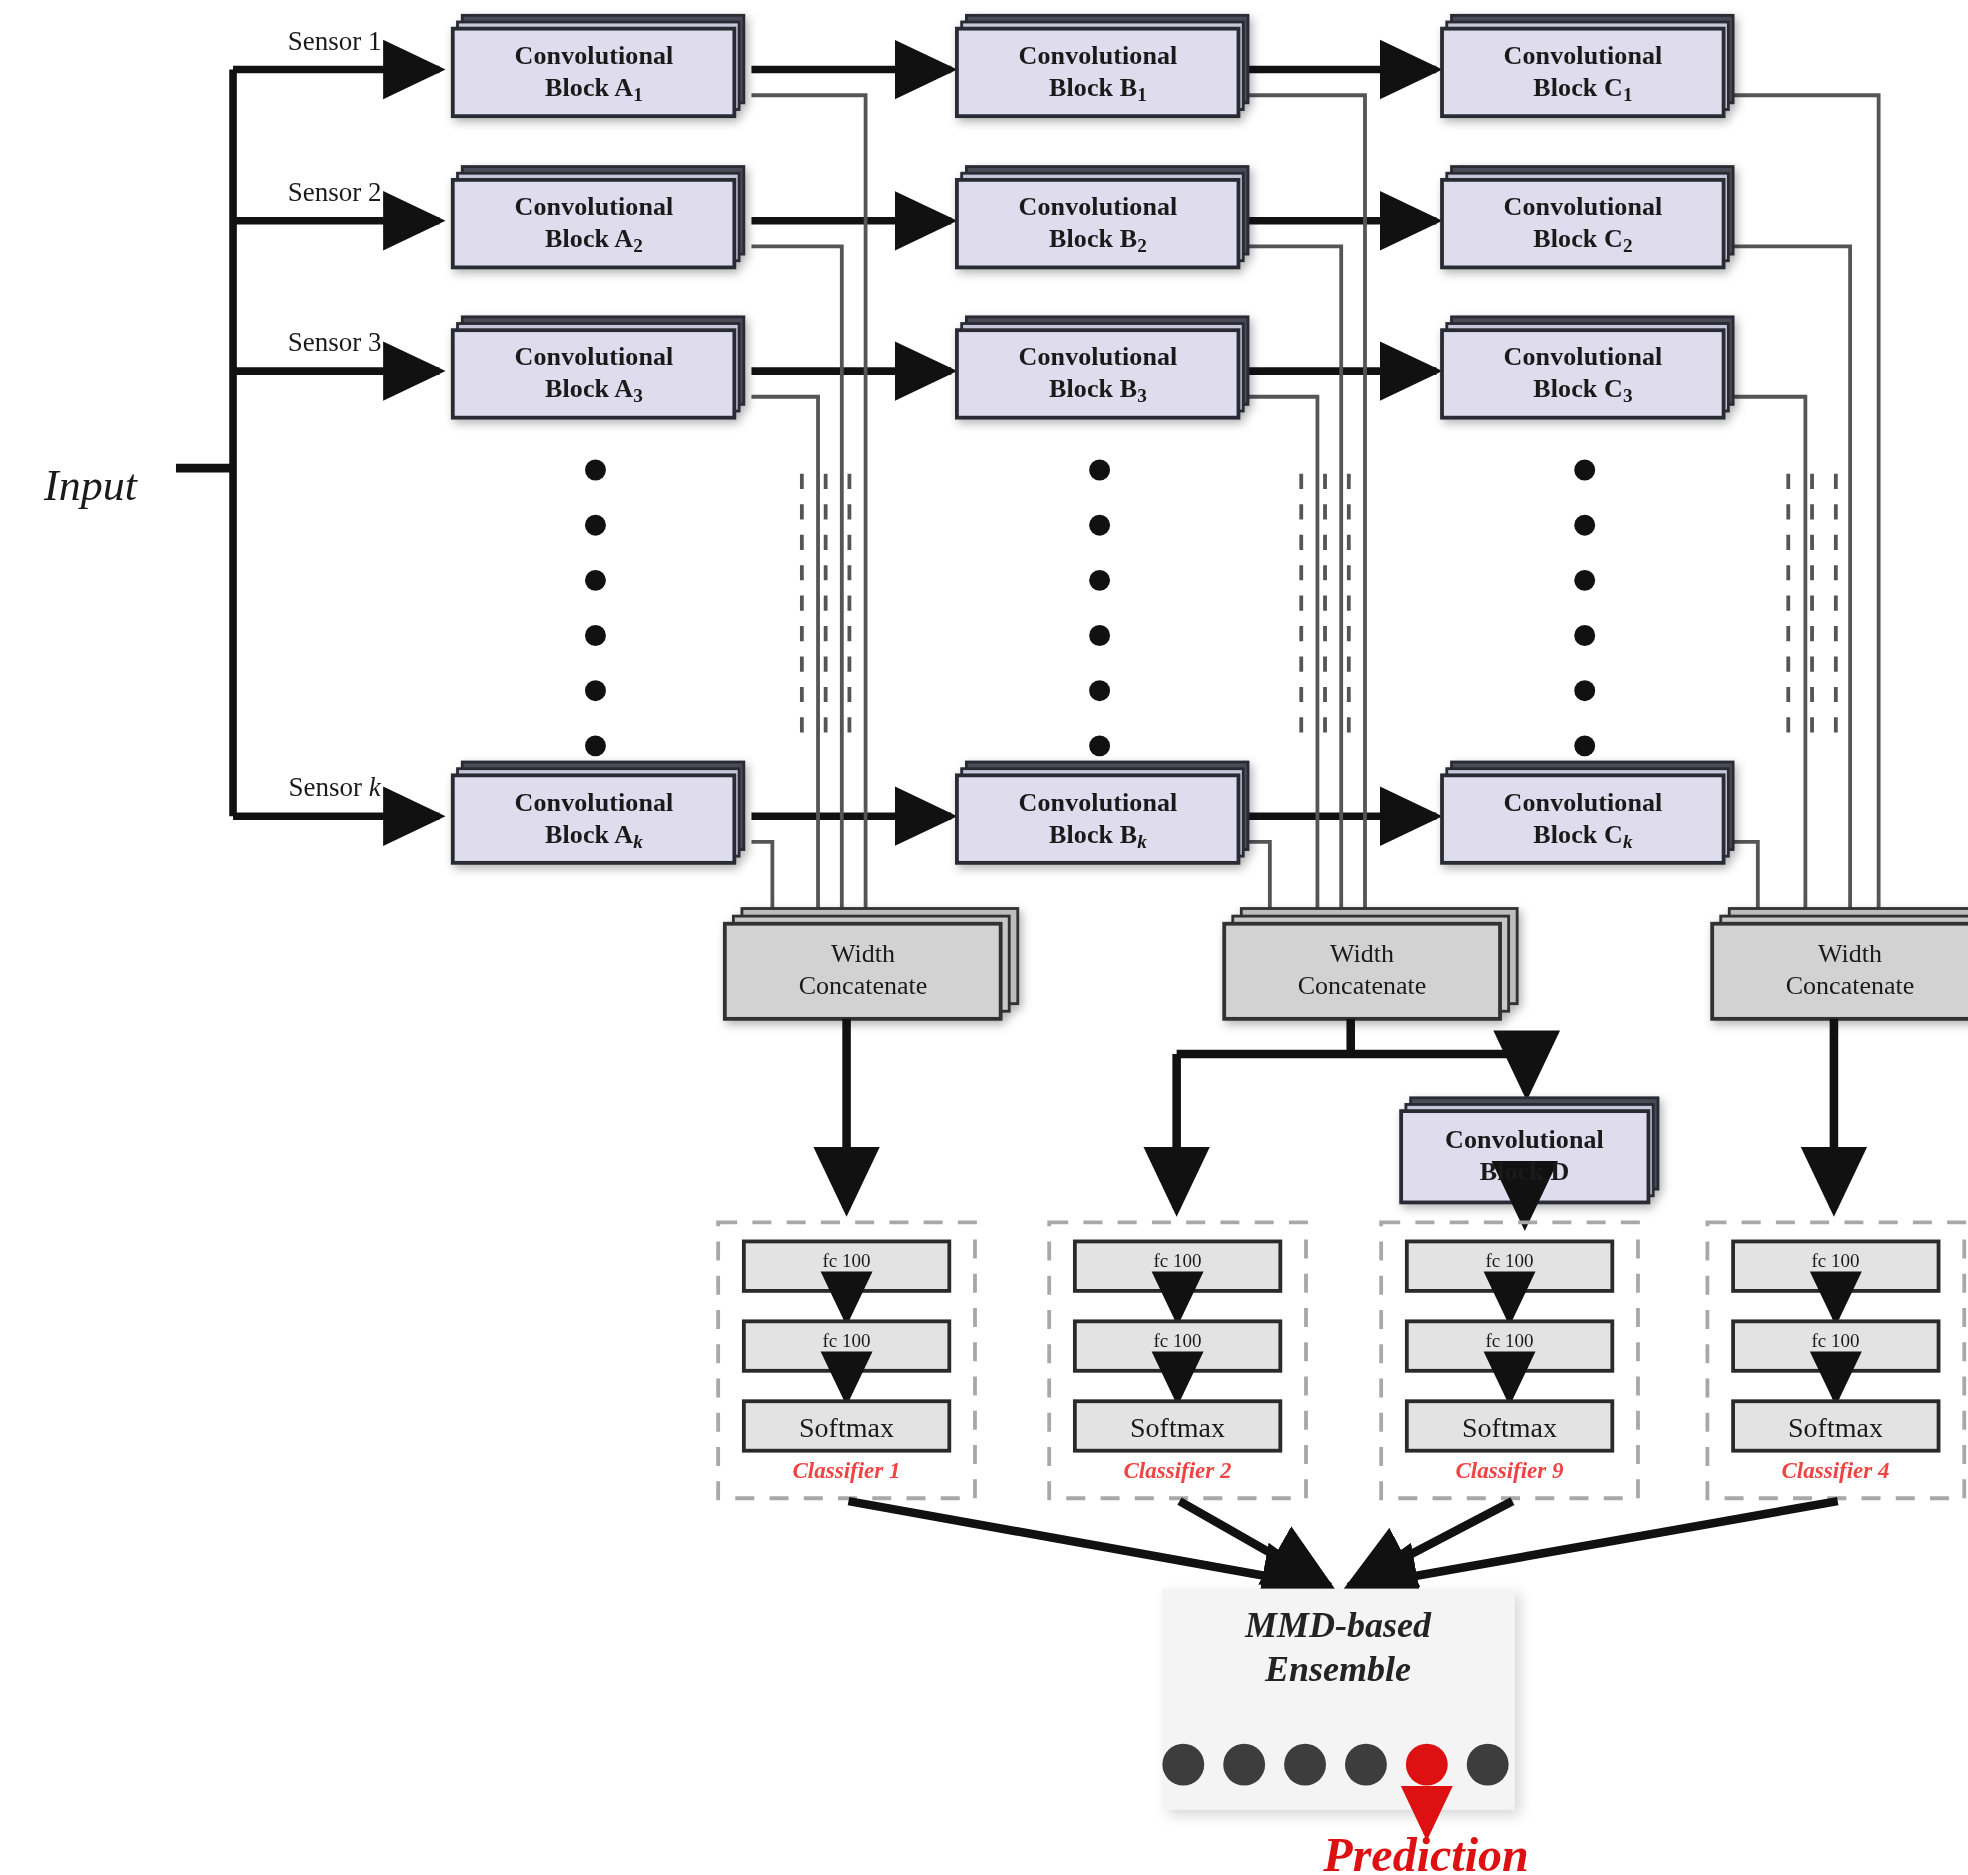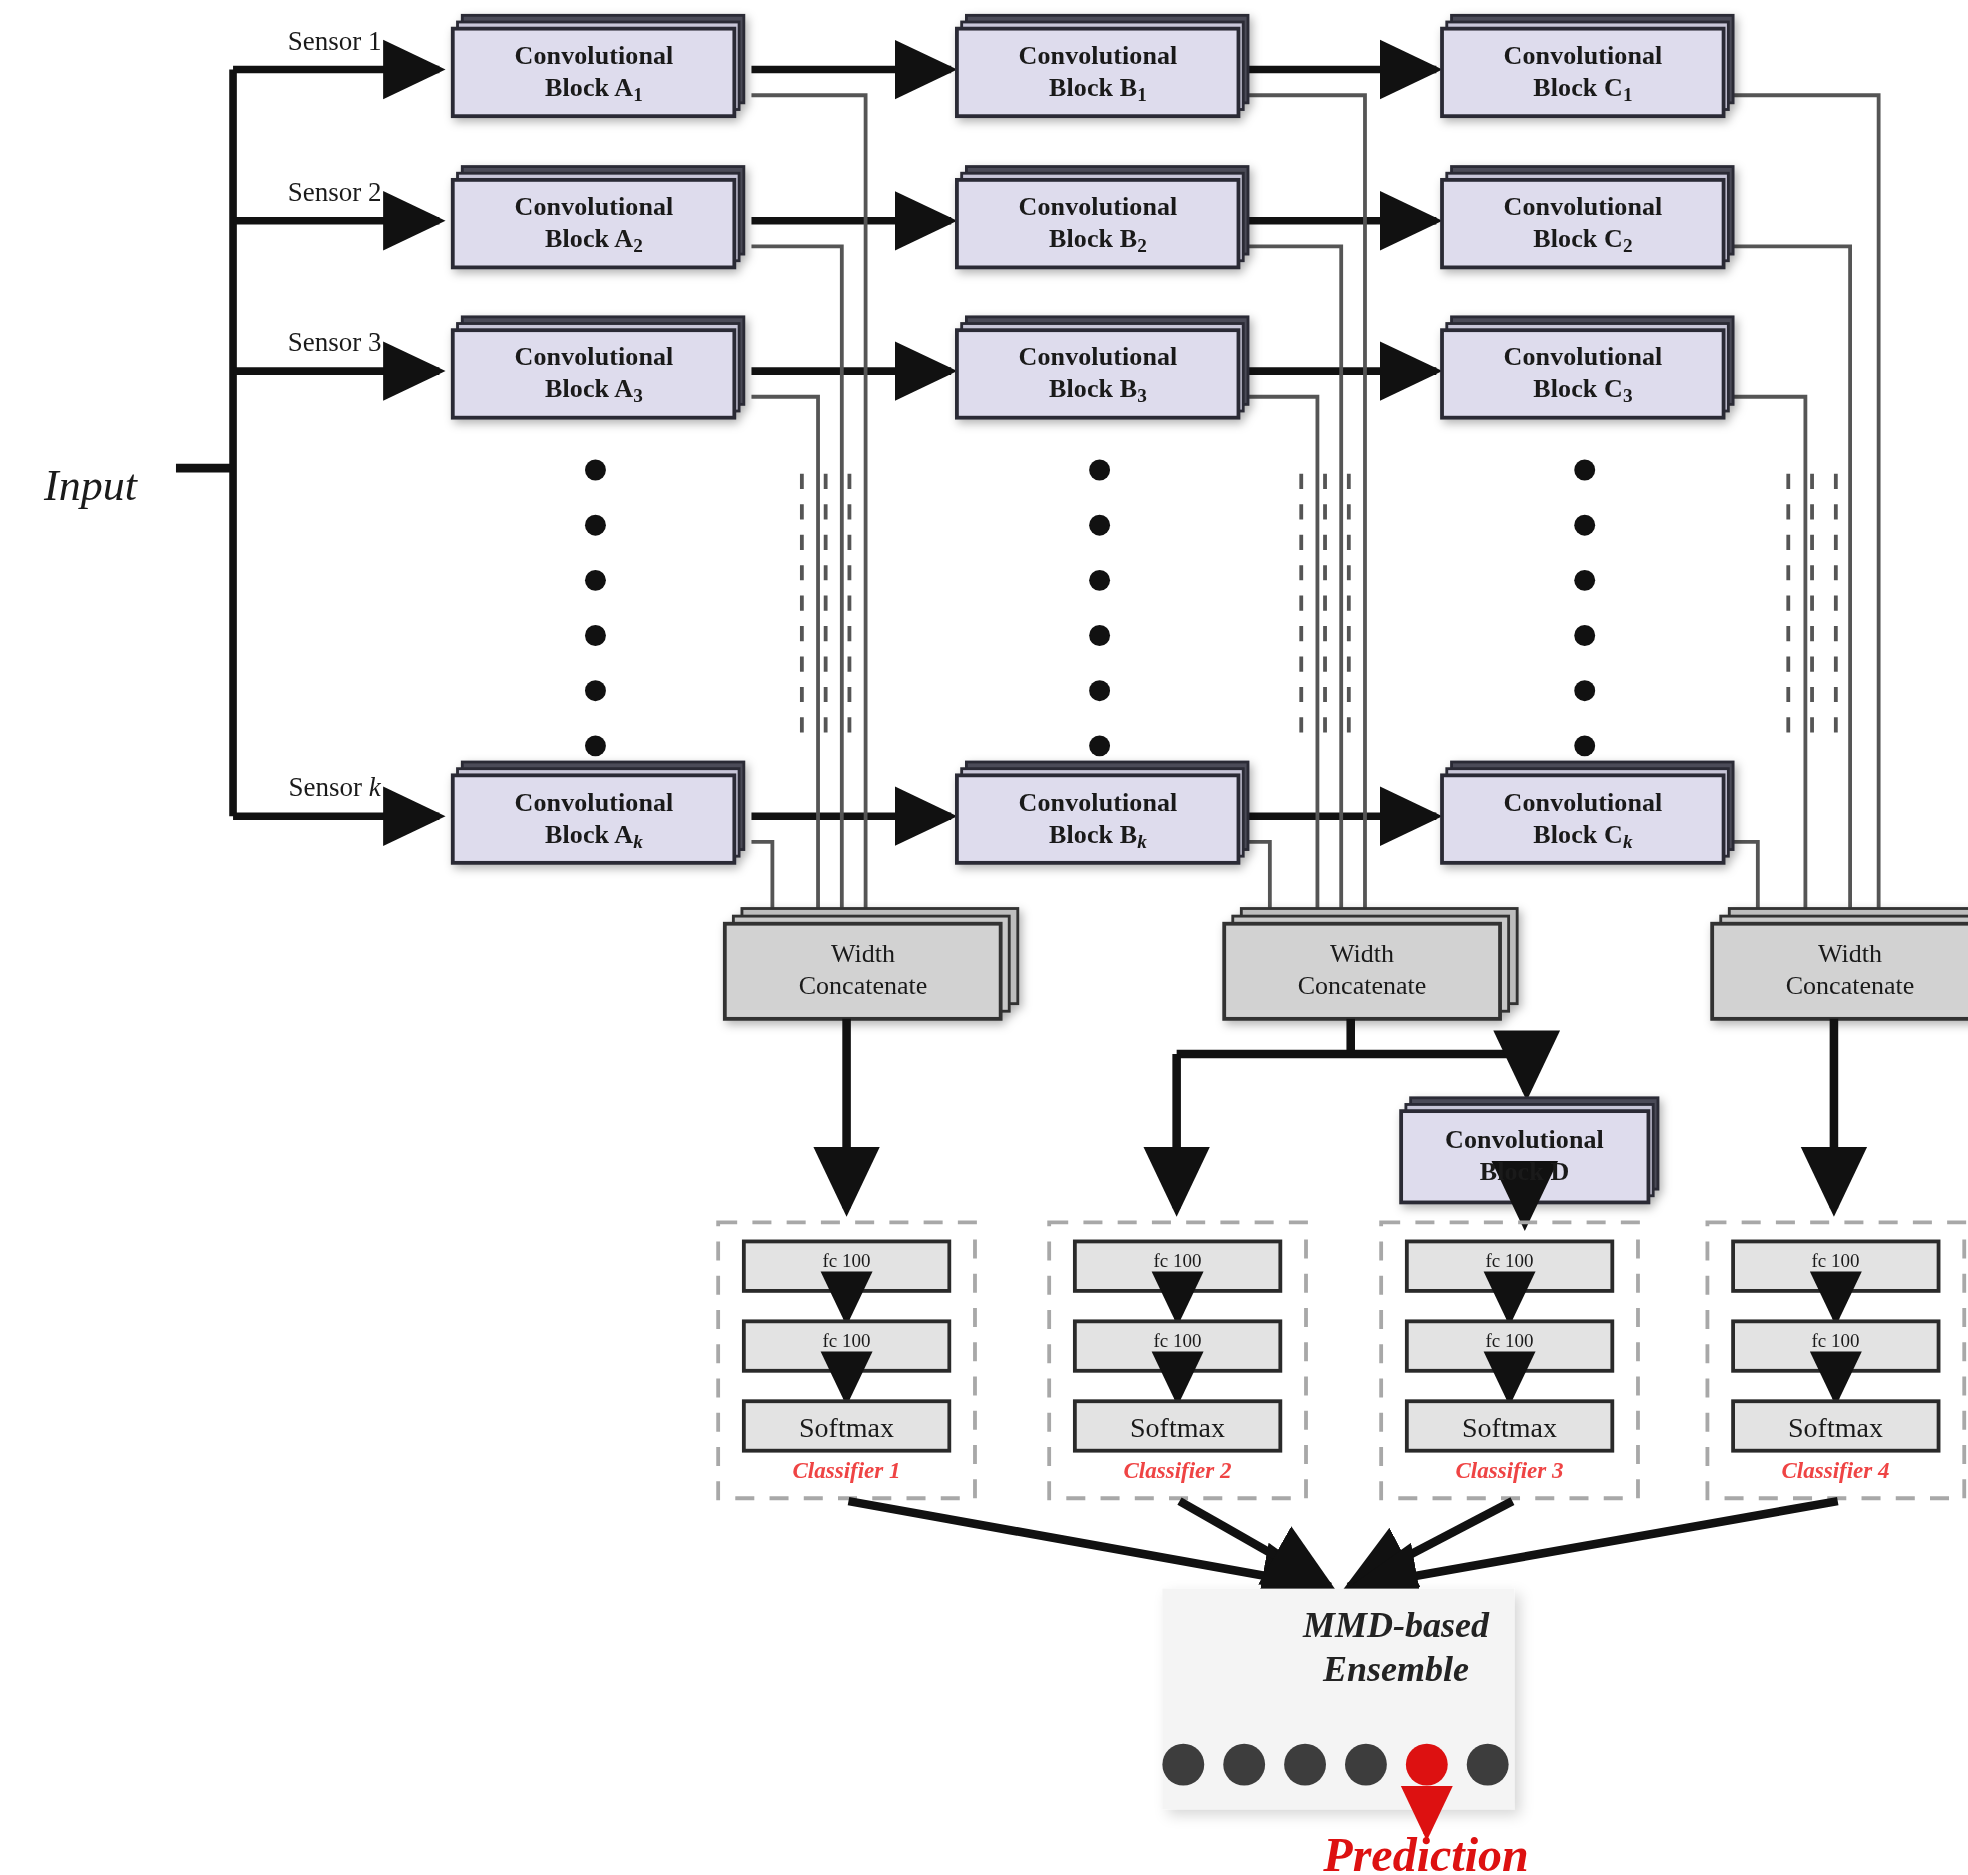--- a/index.html
+++ b/index.html
@@ -362,27 +362,27 @@
   <div class="lbl cls-lbl" style="left:718px;top:1457px;width:257px;">Classifier 1</div>
 
   <div class="lbl fc-lbl" style="left:1075px;top:1249px;width:205px;">fc 100</div>
   <div class="lbl fc-lbl" style="left:1075px;top:1329px;width:205px;">fc 100</div>
   <div class="lbl sm-lbl" style="left:1075px;top:1411px;width:205px;">Softmax</div>
   <div class="lbl cls-lbl" style="left:1049px;top:1457px;width:257px;">Classifier 2</div>
 
   <div class="lbl fc-lbl" style="left:1407px;top:1249px;width:205px;">fc 100</div>
   <div class="lbl fc-lbl" style="left:1407px;top:1329px;width:205px;">fc 100</div>
   <div class="lbl sm-lbl" style="left:1407px;top:1411px;width:205px;">Softmax</div>
-  <div class="lbl cls-lbl" style="left:1381px;top:1457px;width:257px;">Classifier 3</div>
+  <div class="lbl cls-lbl" style="left:1381px;top:1457px;width:257px;">Classifier 9</div>
 
   <div class="lbl fc-lbl" style="left:1733px;top:1249px;width:205px;">fc 100</div>
   <div class="lbl fc-lbl" style="left:1733px;top:1329px;width:205px;">fc 100</div>
   <div class="lbl sm-lbl" style="left:1733px;top:1411px;width:205px;">Softmax</div>
   <div class="lbl cls-lbl" style="left:1707px;top:1457px;width:257px;">Classifier 4</div>
 
-  <div class="lbl mmd-lbl" style="left:1220px;top:1604px;width:352px;">
+  <div class="lbl mmd-lbl" style="left:1162px;top:1604px;width:352px;">
     <span>MMD-based</span><br><span>Ensemble</span>
   </div>
 
   <div class="lbl pred-lbl" style="left:1217px;top:1826px;width:418px;text-align:center;">Prediction</div>
 
 </div>
 
 
 </body></html>

